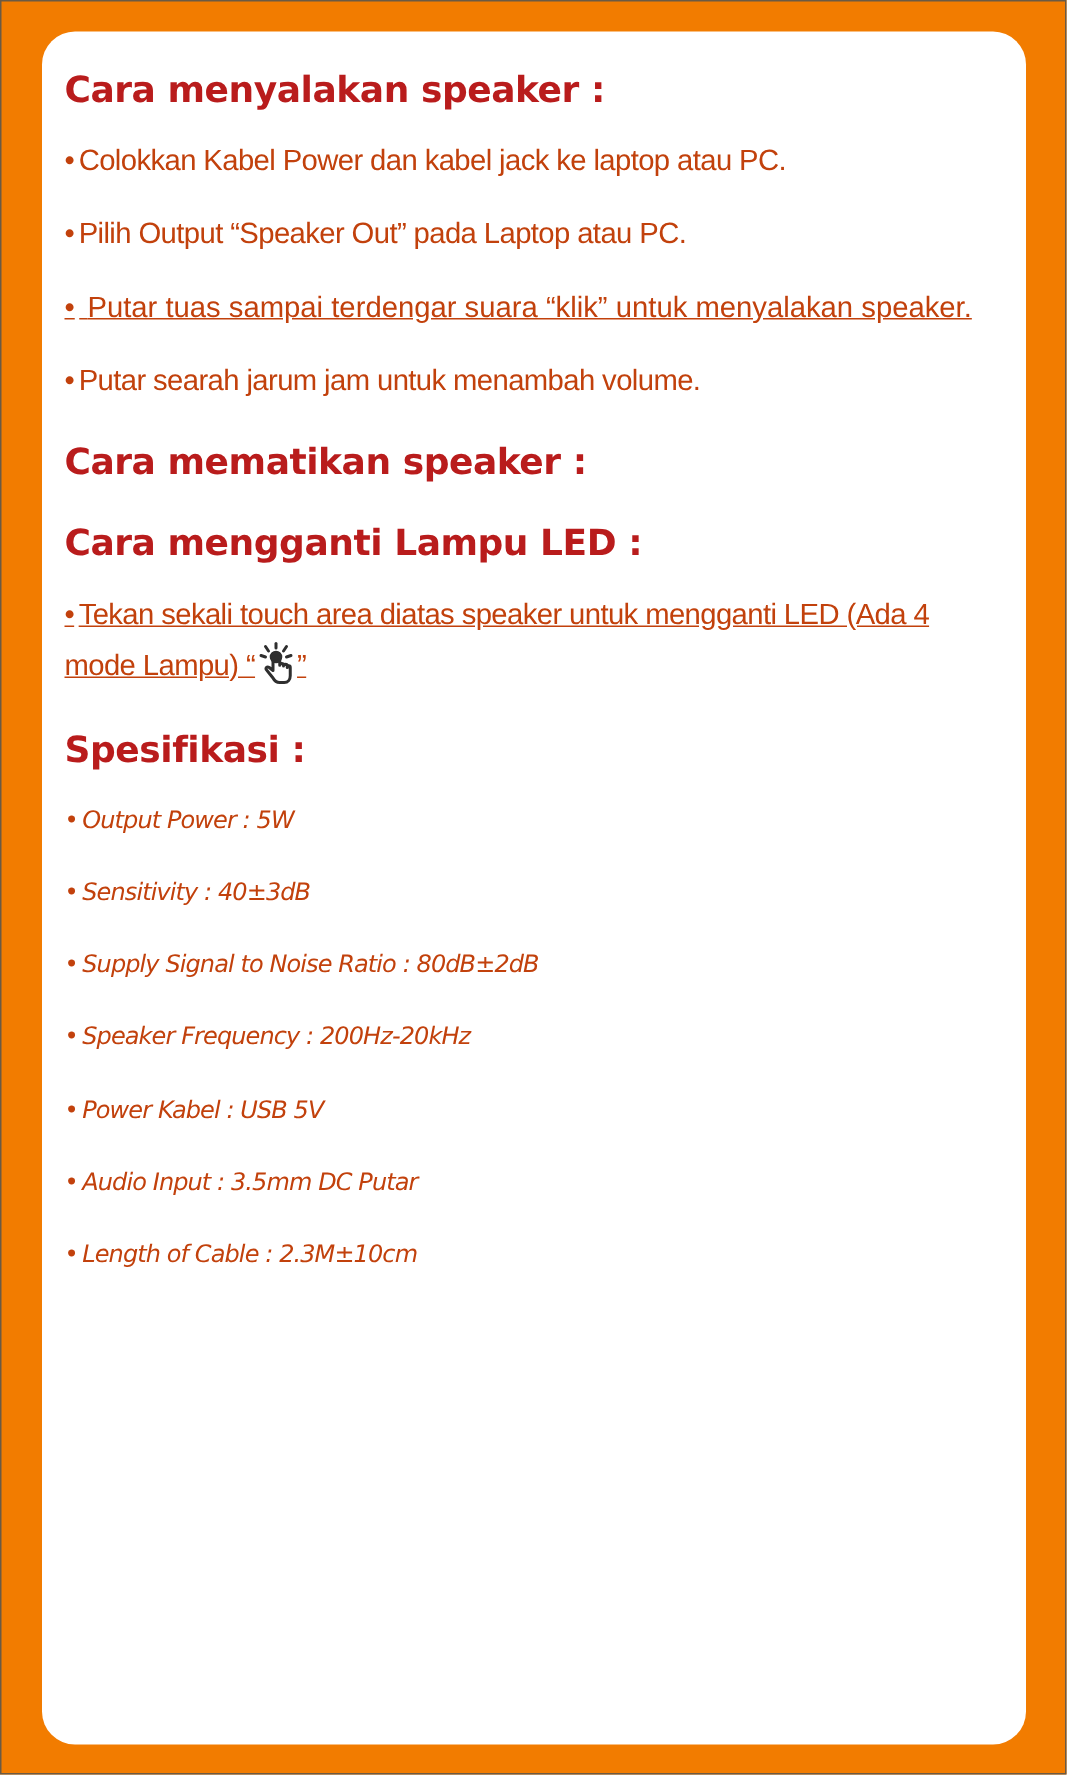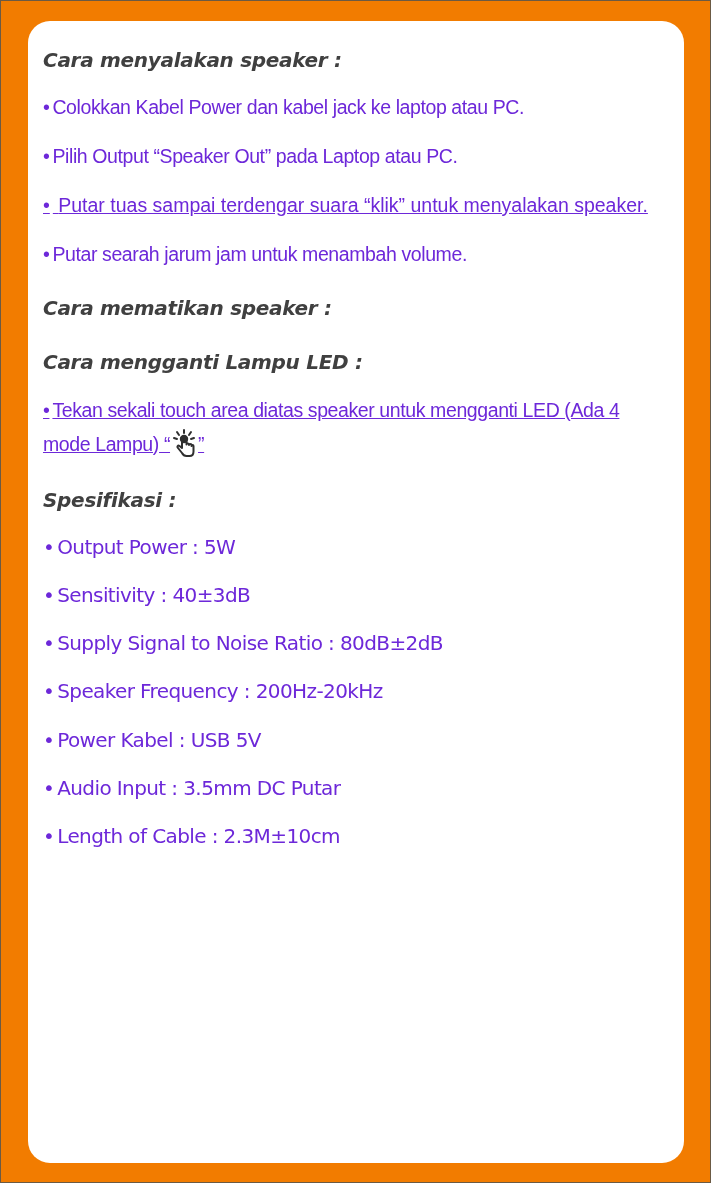--- a/index.html
+++ b/index.html
@@ -27,51 +27,51 @@
       border-radius: 22px;
       box-sizing: border-box;
       padding: 24px 15px 0 15px;
     }
     .section {
       margin-bottom: 20px;
     }
     .section h2 {
       font-family: "DejaVu Sans", sans-serif;
       font-weight: bold;
-      font-size: 20px;
+      font-size: 24px;
       letter-spacing: -0.3px;
       margin: 0 0 4px 0;
-      color: #404040;
+      color: #b91c1c;
       line-height: 30px;
-      font-style: italic;
     }
     .bullet {
       font-size: 19.5px;
       line-height: 32.5px;
-      color: #6d28d9;
+      color: #c2410c;
       letter-spacing: -0.4px;
       margin-top: 16px;
     }
     .bullet.justify {
       text-align: justify;
       text-align-last: left;
       letter-spacing: 0;
     }
     .bullet.wrap2 {
       line-height: 34px;
       text-decoration: underline;
     }
     .dot {
       margin-right: 3px;
     }
     .spec .bullet {
       font-family: "DejaVu Sans", sans-serif;
-      font-size: 20px;
+      font-size: 16px;
       letter-spacing: -0.6px;
       line-height: 32.3px;
+      font-style: italic;
     }
     .touch-icon {
       display: inline-block;
       width: 26px;
       height: 28px;
       vertical-align: -6px;
       margin: 0 1px;
     }
     #sec1 { margin-bottom: 22px; }
     #sec2 { margin-bottom: 24px; }

